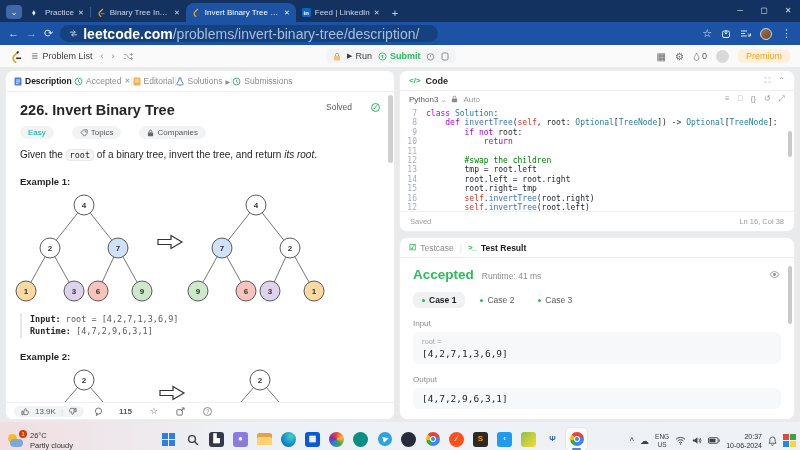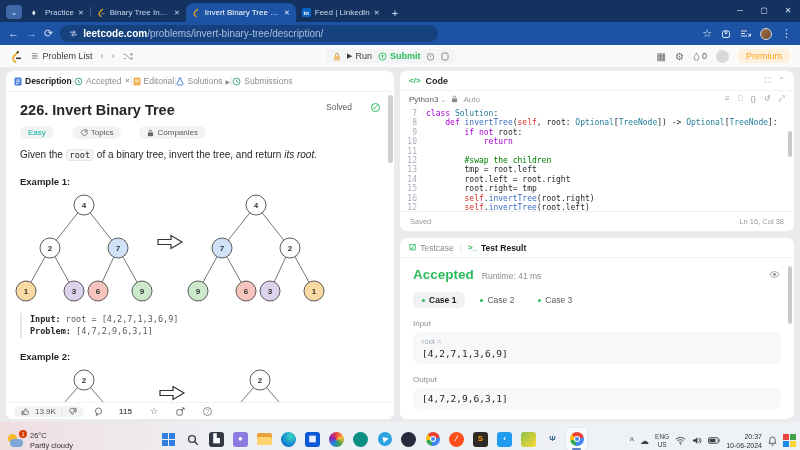--- a/index.html
+++ b/index.html
@@ -19,21 +19,21 @@
   .win-controls { margin-left:auto; display:flex; align-items:center; height:100%; }
   .win-controls span { color:#d7e2f3; font-size:8px; width:24px; text-align:center; line-height:22px; }
   .favicon { width:9px; height:9px; flex:0 0 auto; display:inline-flex; }
   .fav-li { background:#0a66c2; border-radius:1.5px; color:#fff; font-size:6px; font-weight:bold; align-items:center; justify-content:center; display:inline-flex; }
   .fav-pin { color:#e8eef8; font-size:8px; }
 
   .btoolbar { position:absolute; top:22px; left:0; right:0; height:23px; background:#1d53a4; display:flex; align-items:center; padding:0 8px; gap:7px; }
   .nav-glyph { color:#dbe6f7; font-size:11px; line-height:1; }
   .nav-glyph.dim { color:#9db4d8; }
   .url-pill { width:378px; height:17px; background:#15417f; border-radius:9px; display:flex; align-items:center; gap:5px; padding:0 9px; overflow:hidden; }
-  .url-text { font-size:10px; color:#fff; white-space:nowrap; }
+  .url-text { font-size:14px; color:#fff; white-space:nowrap; }
   .url-text .path { color:#aabfde; }
   .btb-right { margin-left:auto; display:flex; align-items:center; gap:9px; }
   .avatar-sm { width:12px; height:12px; border-radius:50%; background:linear-gradient(135deg,#a77044,#6b4a2f); border:1px solid #c9d8ef; }
 
   
   .lcnav { position:absolute; top:45px; left:0; right:0; height:23px; background:#fafafa; display:flex; align-items:center; padding:0 10px; border-bottom:1px solid #ebebeb; }
   .lc-left { display:flex; align-items:center; gap:8px; }
   .lc-logo { width:13px; height:13px; }
   .plist { display:flex; align-items:center; gap:4px; font-size:9px; color:#3c3c3c; }
   .lc-chev { color:#8a8a8a; font-size:9px; }
@@ -396,21 +396,21 @@
                 <circle cx="60" cy="100" r="10" fill="#f6c3bd" stroke="#4a4a4a" stroke-width="0.9"></circle>
                 <text x="60" y="102.8" text-anchor="middle" font-size="8" font-weight="bold" fill="#333" font-family="Liberation Sans, sans-serif">6</text>
                 <circle cx="84" cy="100" r="10" fill="#ddd3ec" stroke="#4a4a4a" stroke-width="0.9"></circle>
                 <text x="84" y="102.8" text-anchor="middle" font-size="8" font-weight="bold" fill="#333" font-family="Liberation Sans, sans-serif">3</text>
                 <circle cx="128" cy="100" r="10" fill="#fbd9a2" stroke="#4a4a4a" stroke-width="0.9"></circle>
                 <text x="128" y="102.8" text-anchor="middle" font-size="8" font-weight="bold" fill="#333" font-family="Liberation Sans, sans-serif">1</text>
               </svg></div>
         </div>
         <div class="iobox">
           <div><b>Input:</b><span> root = [4,2,7,1,3,6,9]</span></div>
-          <div><b>Problem:</b><span> [4,7,2,9,6,3,1]</span></div>
+          <div><b>Runtime:</b><span> [4,7,2,9,6,3,1]</span></div>
         </div>
 
         <div class="ex-head">Example 2:</div>
         <div class="treerow" style="padding-left:18px;">
           <div><svg width="120" height="70" viewBox="0 0 120 70">
                 <line x1="60" y1="14" x2="22" y2="58" stroke="#666" stroke-width="0.9"></line>
                 <line x1="60" y1="14" x2="98" y2="58" stroke="#666" stroke-width="0.9"></line>
                 <circle cx="60" cy="14" r="10" fill="#ffffff" stroke="#4a4a4a" stroke-width="0.9"></circle>
                 <text x="60" y="16.8" text-anchor="middle" font-size="8" font-weight="bold" fill="#333" font-family="Liberation Sans, sans-serif">2</text>
                 <circle cx="22" cy="58" r="10" fill="#ffffff" stroke="#4a4a4a" stroke-width="0.9"></circle>

